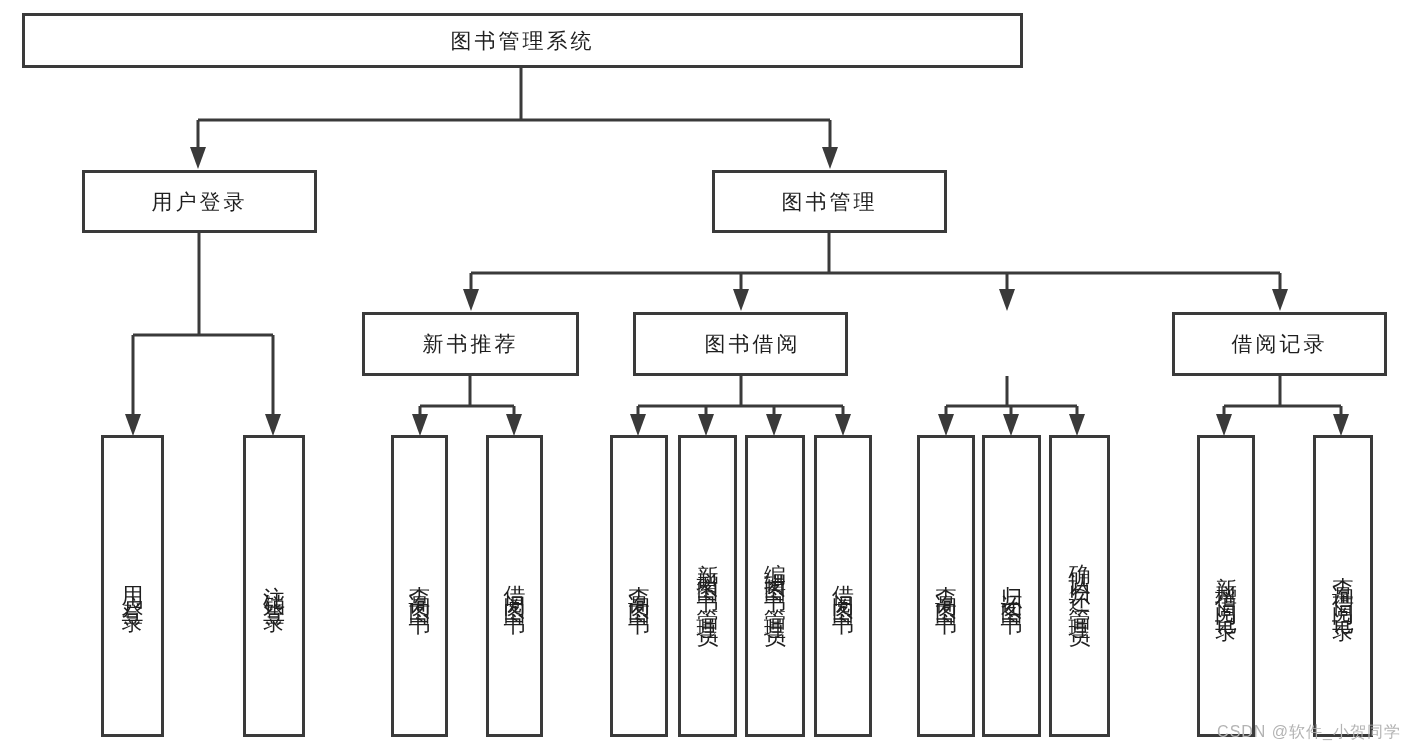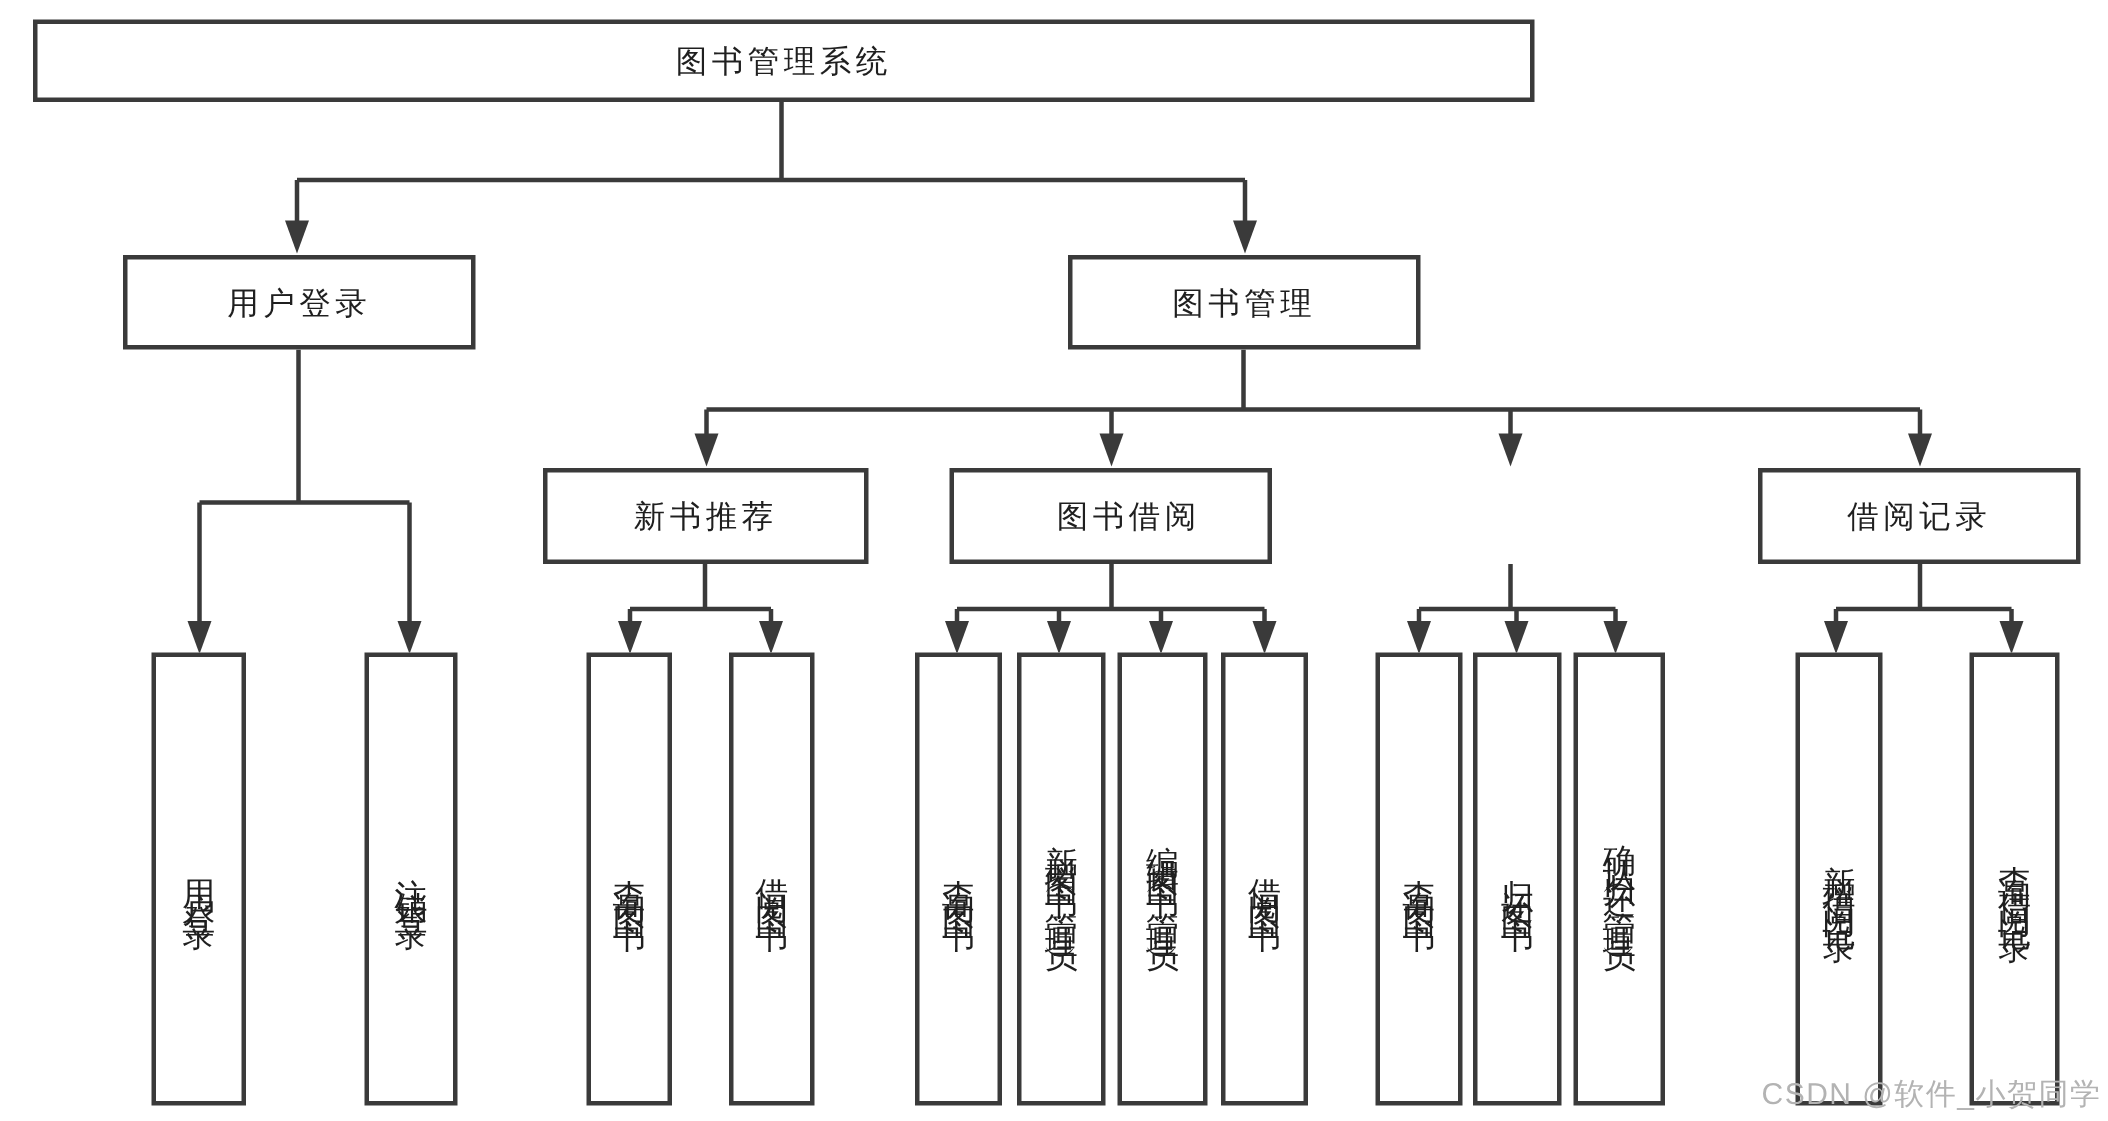--- a/index.html
+++ b/index.html
@@ -35,21 +35,21 @@
   .box.v span{
     writing-mode:vertical-rl;
     text-orientation:mixed;
     font-size:22px;
     letter-spacing:9px;
     line-height:1;
   }
   .watermark{
     position:absolute;
     right:4px;bottom:4px;
-    font-size:20px;
+    font-size:16px;
     color:var(--watermark);
     letter-spacing:1px;
     white-space:nowrap;
     z-index:5;
   }
 </style>
 </head>
 <body>
 
 <div class="stage">

